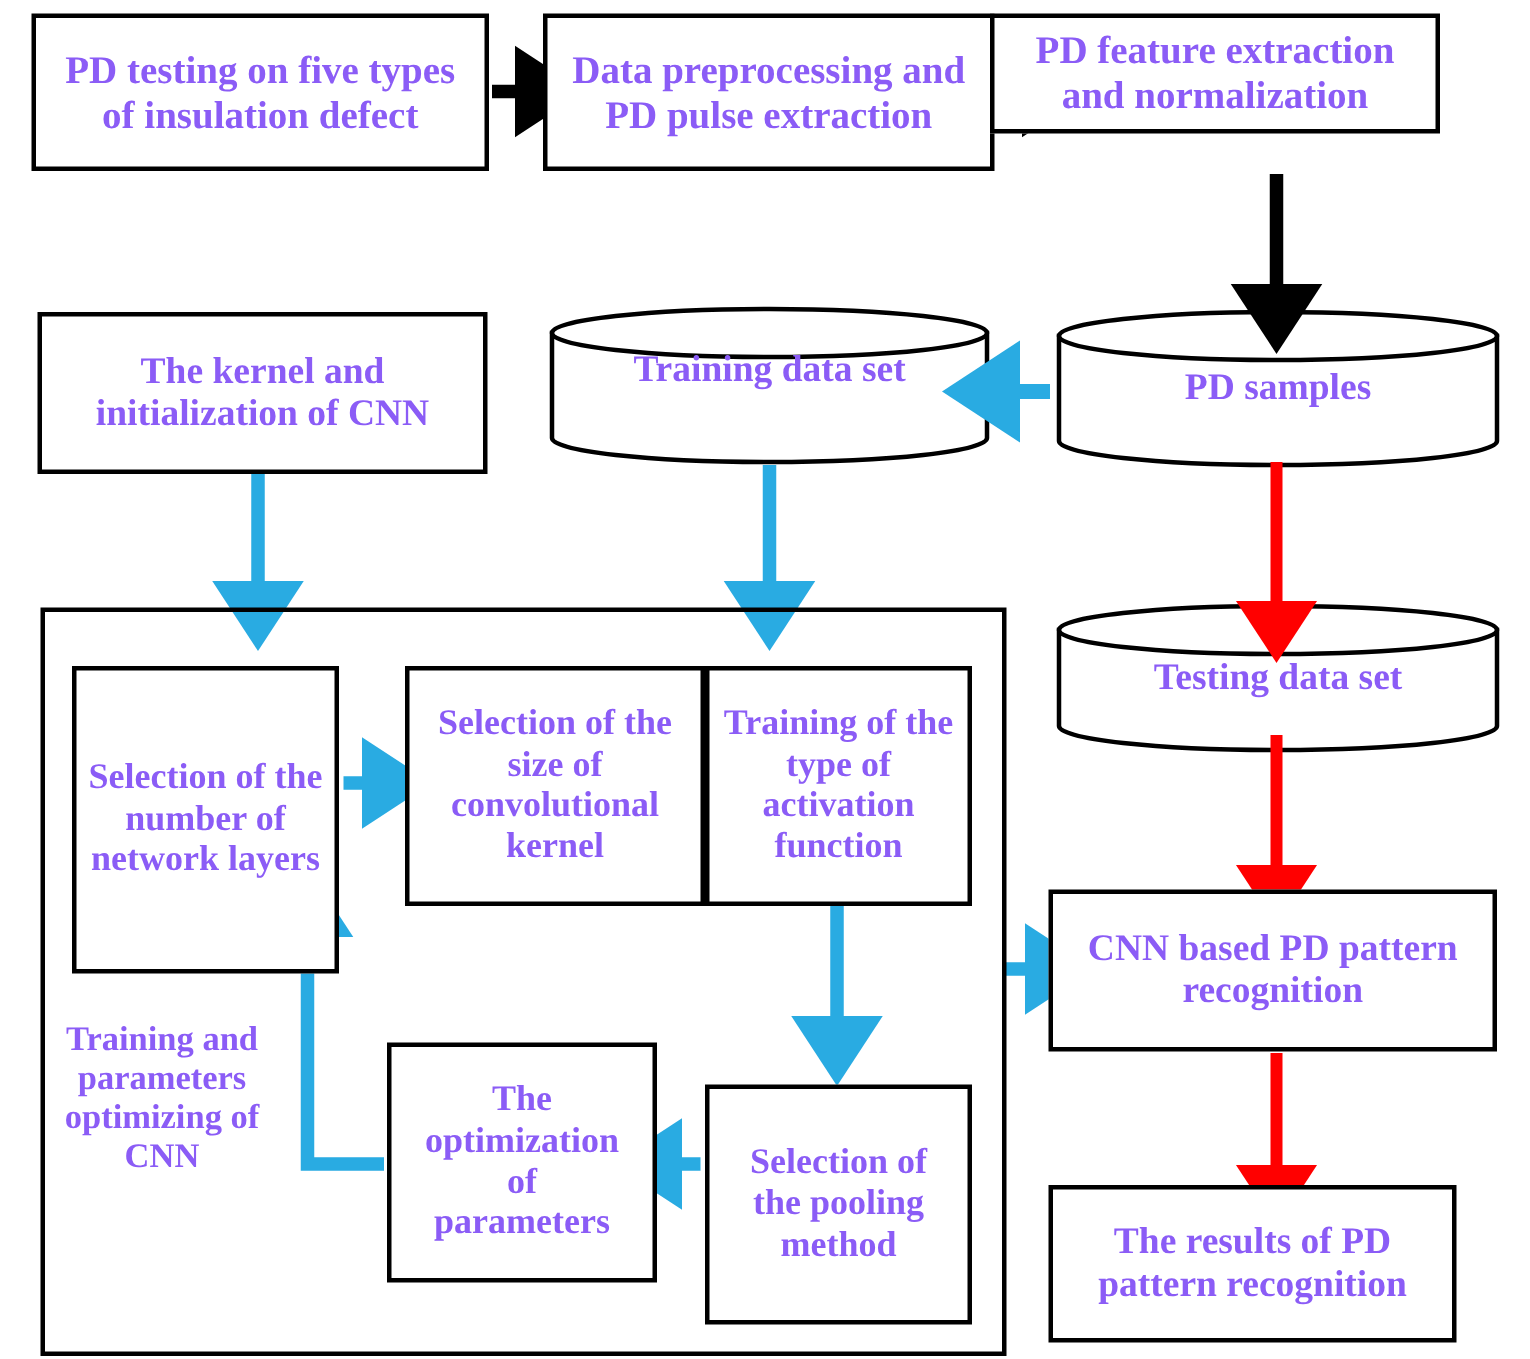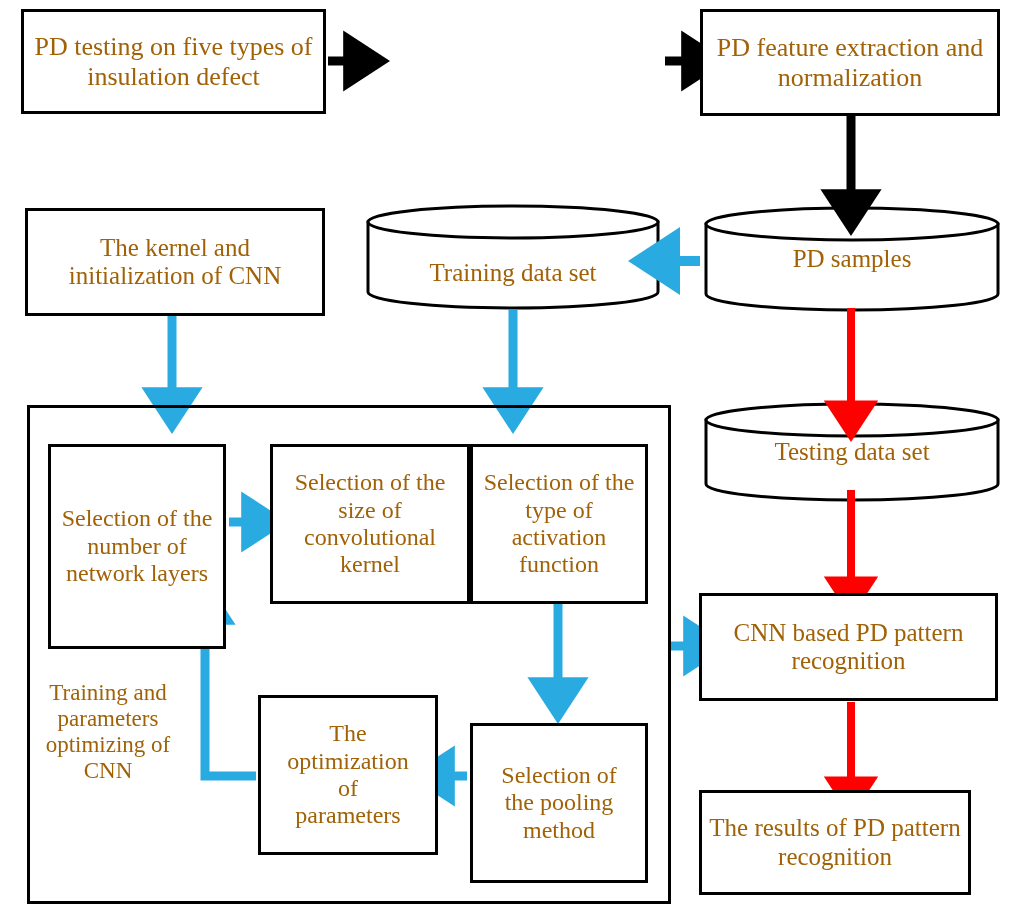--- a/index.html
+++ b/index.html
@@ -9,22 +9,22 @@
     background:#ffffff;
     font-family:"Liberation Serif","DejaVu Serif",serif;
     overflow:hidden;
   }
   #svg-layer{position:absolute;left:0;top:0;width:1020px;height:906px;}
   .node{
     position:absolute;
     box-sizing:border-box;
     display:flex;align-items:center;justify-content:center;
     text-align:center;
-    font-weight:normal;
-    color:#a16207;
+    font-weight:bold;
+    color:#8b5cf6;
     line-height:1.14;
     background:#ffffff;
     z-index:3;
   }
   .rect{
     border:3px solid #000000;
   }
   .container-box{
     border:3px solid #000000;
     background:transparent;
@@ -102,30 +102,33 @@
 
     <line x1="851" y1="490" x2="851" y2="586" stroke="#FF0000" stroke-width="8" marker-end="url(#mk-red)"></line>
 
     <line x1="851" y1="702" x2="851" y2="786" stroke="#FF0000" stroke-width="8" marker-end="url(#mk-red)"></line>
   </svg>
 
   <div class="node rect t26" style="left:21px;top:9px;width:305px;height:105px;padding:0 10px;">
     <span>PD testing on five types of insulation defect</span>
   </div>
 
+  <div class="node rect t26" style="left:362px;top:9px;width:301px;height:105px;padding:0 10px;">
+    <span>Data preprocessing and PD pulse extraction</span>
+  </div>
 
-  <div class="node rect t26" style="left:700px;top:9px;width:300px;height:107px;padding:0 8px;">
+  <div class="node rect t26" style="left:660px;top:9px;width:300px;height:80px;padding:0 8px;">
     <span>PD feature extraction and normalization</span>
   </div>
 
   <div class="node rect t25" style="left:25px;top:208px;width:300px;height:108px;padding:0 10px;">
     <span>The kernel and initialization of CNN</span>
   </div>
 
-  <div class="node cyl t25" style="left:368px;top:222px;width:290px;height:102px;justify-content:center;">
+  <div class="node cyl t25" style="left:368px;top:196px;width:290px;height:102px;justify-content:center;">
     <span class="cyl-label">Training data set</span>
   </div>
 
   <div class="node cyl t25" style="left:706px;top:208px;width:292px;height:102px;">
     <span class="cyl-label">PD samples</span>
   </div>
 
   <div class="node cyl t25" style="left:706px;top:404px;width:292px;height:96px;">
     <span class="cyl-label">Testing data set</span>
   </div>
@@ -134,21 +137,21 @@
 
   <div class="node rect t24" style="left:48px;top:444px;width:178px;height:205px;padding:0 6px;">
     <span>Selection of the number of network layers</span>
   </div>
 
   <div class="node rect t24" style="left:270px;top:444px;width:200px;height:160px;padding:12px 4px;">
     <span>Selection of the size of convolutional kernel</span>
   </div>
 
   <div class="node rect t24" style="left:470px;top:444px;width:178px;height:160px;padding:0 6px;">
-    <span>Selection of the type of activation function</span>
+    <span>Training of the type of activation function</span>
   </div>
 
   <div class="node plain t23" style="left:33px;top:670px;width:150px;height:124px;">
     <span>Training and parameters optimizing of CNN</span>
   </div>
 
   <div class="node rect t24" style="left:258px;top:695px;width:180px;height:160px;padding:0 23px;">
     <span>The optimization of parameters</span>
   </div>
 

